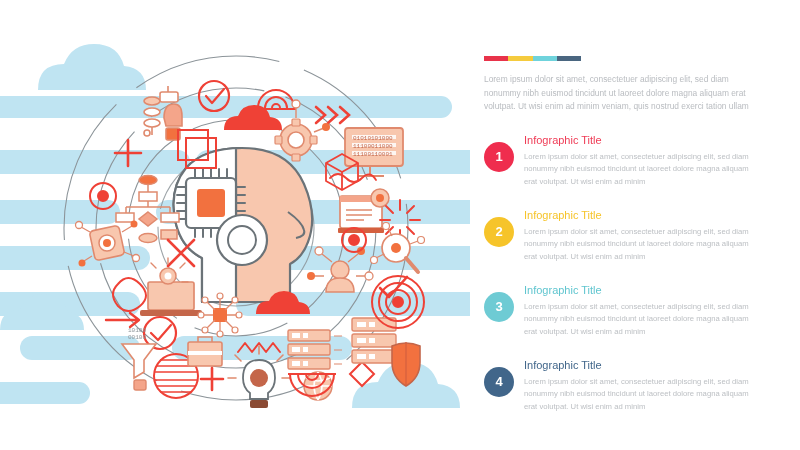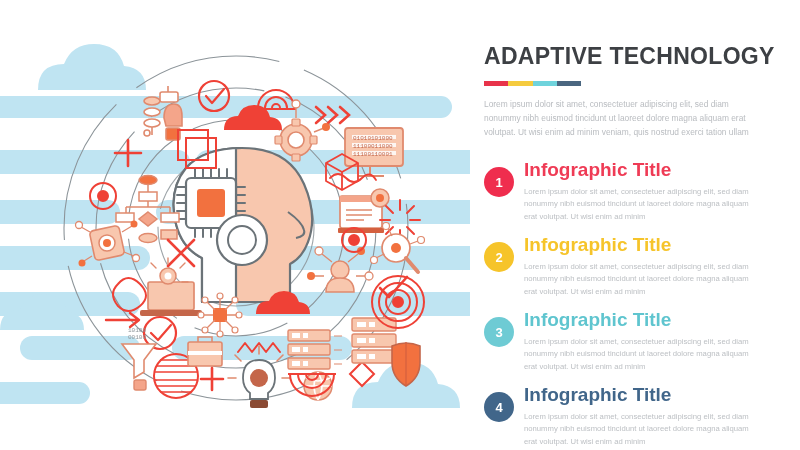--- a/index.html
+++ b/index.html
@@ -31,21 +31,21 @@
   }
 
   .items { margin-top: 19px; }
   .item { position:relative; display:flex; align-items:flex-start; height: 75px; }
   .num {
     flex: 0 0 auto; width: 30px; height: 30px; border-radius: 50%;
     display:flex; align-items:center; justify-content:center;
     color:#fff; font-size: 13px; font-weight: bold; margin-top: 9px;
   }
   .itext { margin-left: 10px; padding-top: 1px; }
-  .ititle { font-size: 19px; font-weight: bold; line-height:1.2; }
+  .ititle { font-size: 11px; font-weight: normal; line-height:1.2; }
   .idesc { margin-top: 4px; width: 232px; font-size: 7.7px; line-height: 1.62; color:#bdc0c4; }
 </style>
 </head>
 <body>
 
 <div class="page">
 
   <div class="illus">
     <svg width="470" height="450" viewBox="0 0 470 450" xmlns="http://www.w3.org/2000/svg">
       <defs>
@@ -388,21 +388,20 @@
         <path d="M256 314 q0-13 13-13 q4-10 15-10 q12 0 15 11 q11 1 11 12 z" fill="#ef4136"></path>
 
         <path d="M330 178 q8-8 16 0 q8 8 16 0 q8-8 14 2" fill="none" stroke="#ef4136" stroke-width="1.8" stroke-linecap="round"></path>
 
       </g>
     </svg>
   </div>
 
   <div class="content">
 
-    <h1 class="main-title">ADAPTIVE TECHNOLOGY</h1>
 
     <div class="accent-bar">
       <i style="background: rgb(232, 51, 74);"></i>
       <i style="background: rgb(245, 203, 62);"></i>
       <i style="background: rgb(111, 211, 220);"></i>
       <i style="background: rgb(74, 102, 128);"></i>
     </div>
 
     <p class="subtitle">Lorem ipsum dolor sit amet, consectetuer adipiscing elit, sed diam nonummy nibh euismod tincidunt ut laoreet dolore magna aliquam erat volutpat. Ut wisi enim ad minim veniam, quis nostrud exerci tation ullam</p>
 

